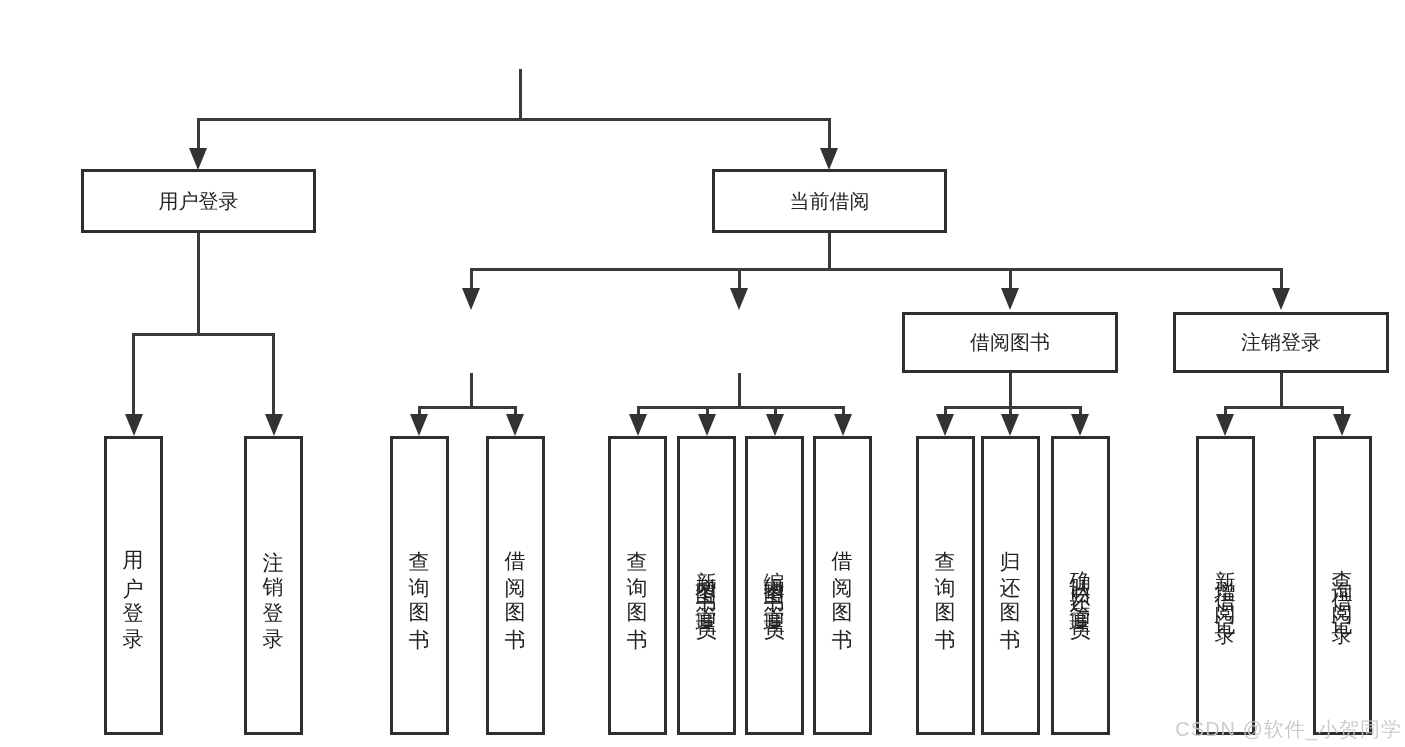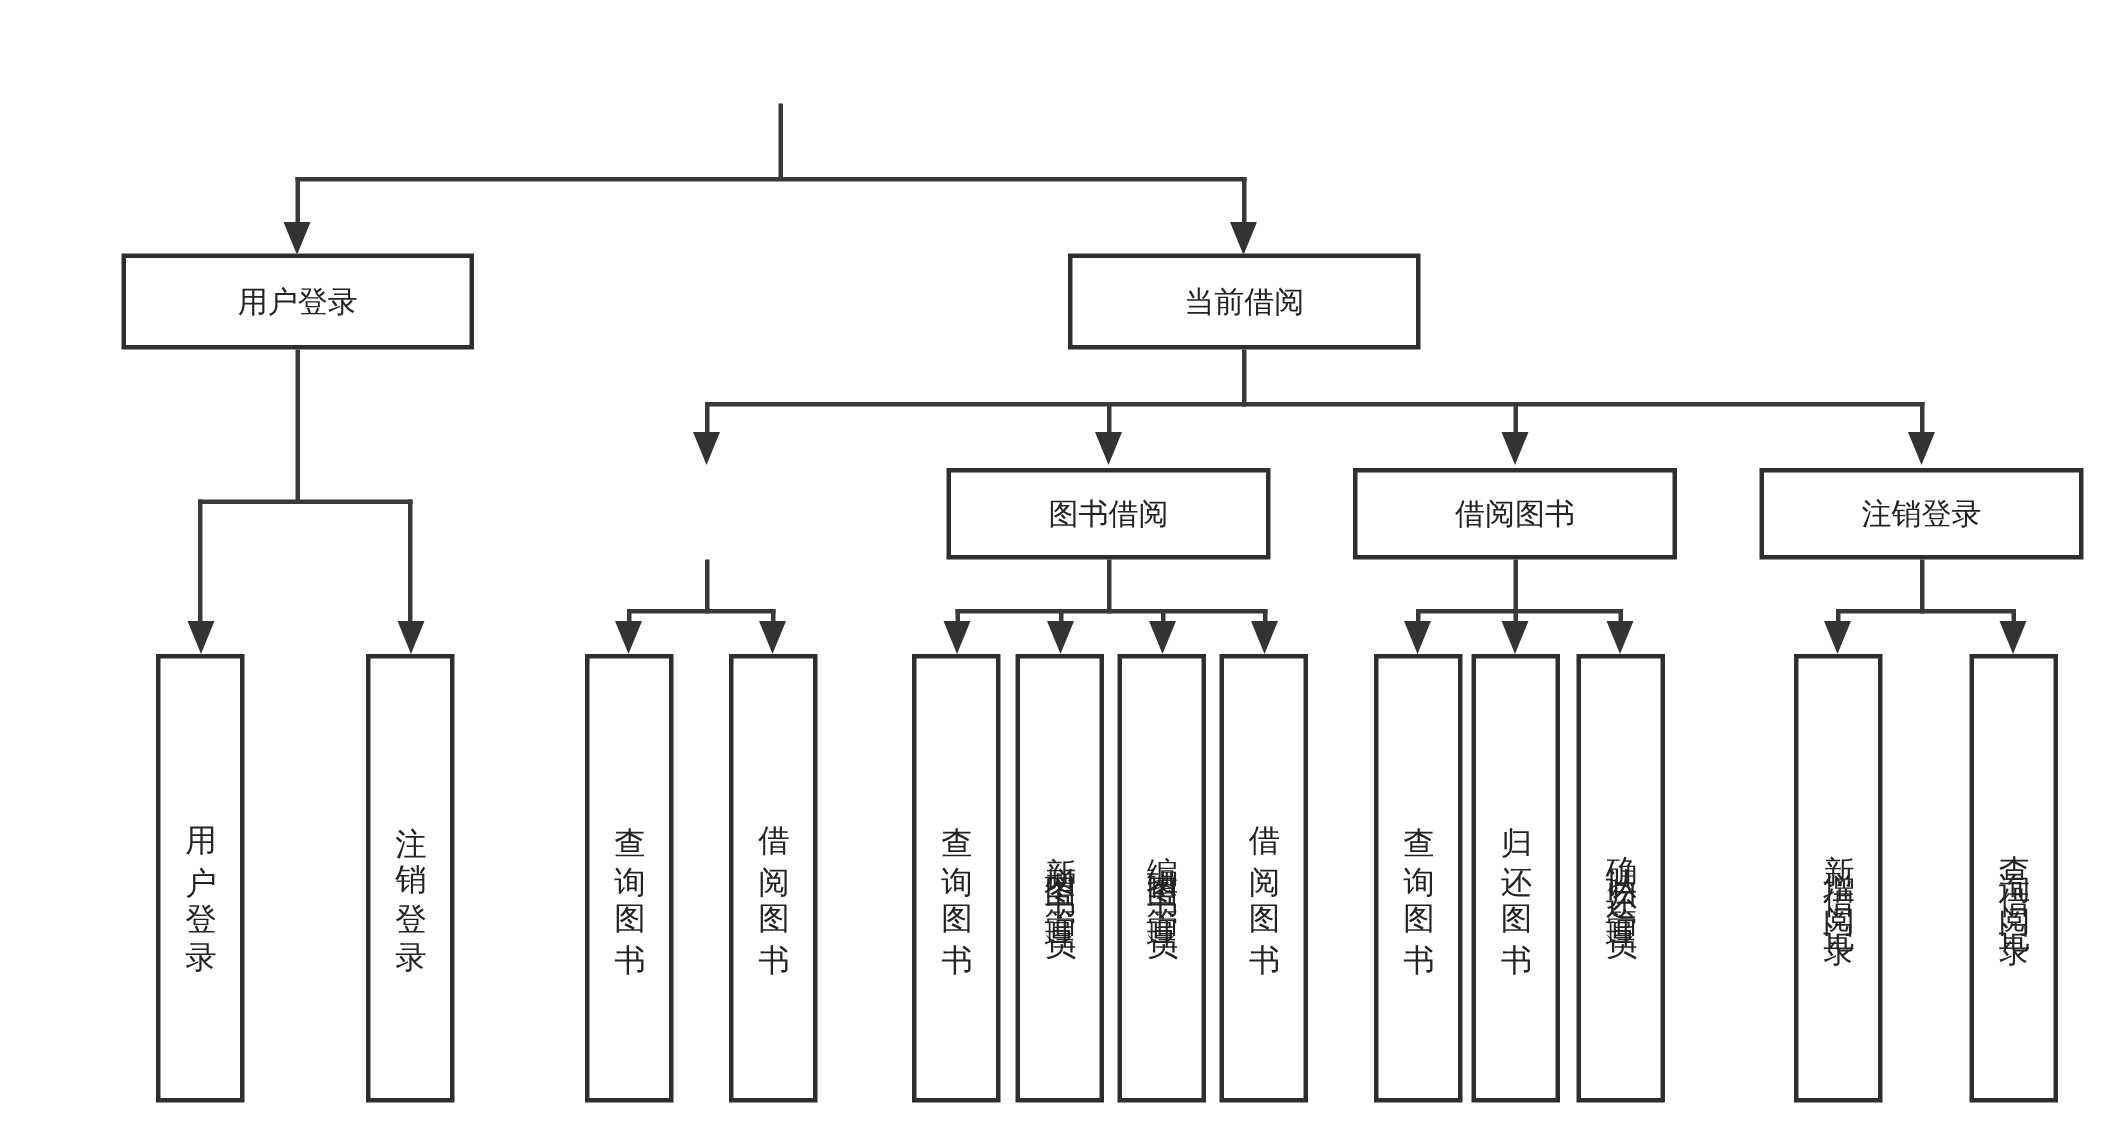--- a/index.html
+++ b/index.html
@@ -69,23 +69,20 @@
   <i class="hl" style="left:470px;top:268px;width:813px"></i>
   <i class="vl" style="left:470px;top:268px;height:22px"></i>
   <i class="ar" style="left:462px;top:288px"></i>
   <i class="vl" style="left:738px;top:268px;height:22px"></i>
   <i class="ar" style="left:730px;top:288px"></i>
   <i class="vl" style="left:1009px;top:268px;height:22px"></i>
   <i class="ar" style="left:1001px;top:288px"></i>
   <i class="vl" style="left:1280px;top:268px;height:22px"></i>
   <i class="ar" style="left:1272px;top:288px"></i>
 
-  <div class="box" style="left:631px;top:312px;width:216px;height:61px">
-    <span>图书借阅</span>
-  </div>
   <div class="box" style="left:902px;top:312px;width:216px;height:61px">
     <span>借阅图书</span>
   </div>
   <div class="box" style="left:1173px;top:312px;width:216px;height:61px">
     <span>注销登录</span>
   </div>
 
   <i class="vl" style="left:470px;top:373px;height:36px"></i>
   <i class="hl" style="left:418px;top:406px;width:99px"></i>
   <i class="vl" style="left:418px;top:406px;height:10px"></i>
@@ -150,14 +147,15 @@
   <i class="vl" style="left:1341px;top:406px;height:10px"></i>
   <i class="ar" style="left:1333px;top:414px"></i>
 
   <div class="box vbox sp6" style="left:1196px;top:436px;width:59px;height:299px">
     <span>新增借阅记录</span>
   </div>
   <div class="box vbox sp6" style="left:1313px;top:436px;width:59px;height:299px">
     <span>查询借阅记录</span>
   </div>
 
+  <div class="watermark">CSDN @软件_小贺同学</div>
 
 </div>
 
 </body></html>

